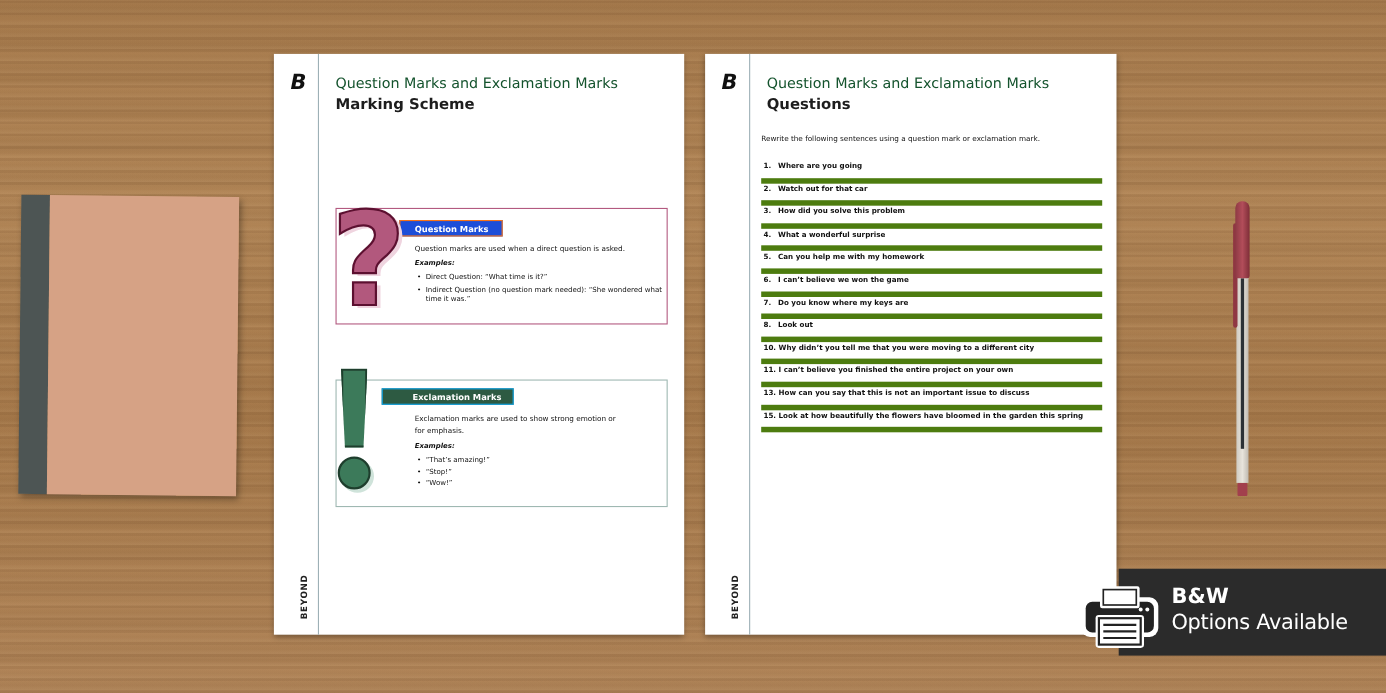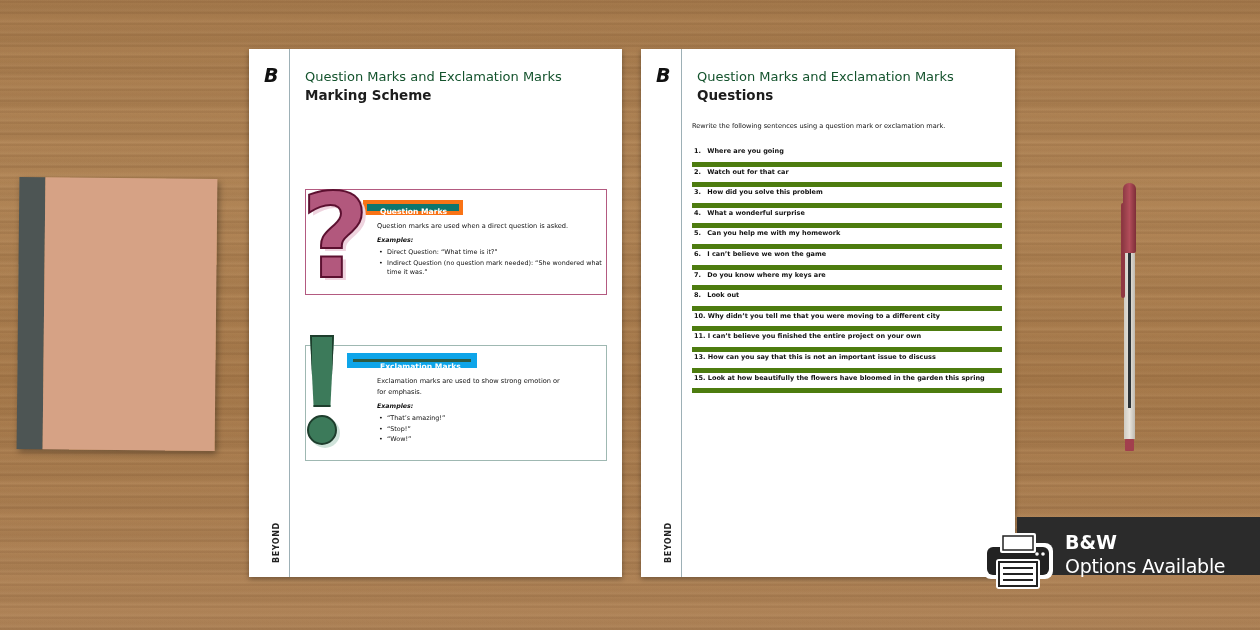--- a/index.html
+++ b/index.html
@@ -34,22 +34,22 @@
   .page .logo { position: absolute; left: 15px; top: 15px; font-family: "DejaVu Sans", sans-serif; font-weight: bold; font-style: italic; font-size: 19px; color: #111; }
   .page .beyond { position: absolute; left: 20px; bottom: 14px; transform-origin: left bottom; transform: rotate(-90deg) translate(0, 12px); font-family: "DejaVu Sans", sans-serif; font-weight: bold; font-size: 8px; letter-spacing: 0.6px; color: #222; white-space: nowrap; }
   .page .title1 { position: absolute; left: 56px; top: 20px; font-family: "DejaVu Sans", sans-serif; font-size: 13px; color: #14532d; white-space: nowrap; }
   .page .title2 { position: absolute; left: 56px; top: 38px; font-family: "DejaVu Sans", sans-serif; font-weight: bold; font-size: 13.5px; color: #1d1d1d; }
 
   
   .box { position: absolute; left: 56px; width: 302px; background: #fff; }
   .box.q { top: 140px; height: 106px; border: 1px solid #b35a80; }
   .box.e { top: 296px; height: 116px; border: 1px solid #9fb8b2; }
   .box .banner { position: absolute; left: 57px; top: 10px; height: 15px; padding: 0 12px 0 13px; font-family: "DejaVu Sans", sans-serif; font-weight: bold; font-size: 7.6px; line-height: 15px; color: #fff; white-space: nowrap; }
-  .box.q .banner { background: #0f766e; border: 4px solid #f97316; }
-  .box.e .banner { background: #2d5a42; border: 6px solid #0ea5e9; top: 7px; left: 41px; padding-left: 27px; padding-right: 10px; }
+  .box.q .banner { background: #1d4ed8; border: 1px solid #f97316; }
+  .box.e .banner { background: #2d5a42; border: 1px solid #0ea5e9; top: 7px; left: 41px; padding-left: 27px; padding-right: 10px; }
   .box .desc { position: absolute; left: 71px; font-family: "DejaVu Sans", sans-serif; font-size: 6.6px; line-height: 10.5px; color: #111; width: 210px; }
   .box.q .desc { top: 31px; }
   .box.e .desc { top: 30px; width: 190px; }
   .box .ex-label { position: absolute; left: 71px; font-family: "DejaVu Sans", sans-serif; font-style: italic; font-weight: bold; font-size: 6.3px; color: #111; }
   .box.q .ex-label { top: 46px; }
   .box.e .ex-label { top: 56px; }
   .box ul { position: absolute; left: 71px; list-style: none; font-family: "DejaVu Sans", sans-serif; font-size: 6.4px; line-height: 9.5px; color: #111; width: 225px; }
   .box.q ul { top: 58px; }
   .box.e ul { top: 68px; }
   .box ul li { padding-left: 10px; position: relative; margin-bottom: 1px; }
@@ -60,21 +60,21 @@
   .bigex .bar { position: absolute; left: 3px; top: 0; width: 24px; height: 72px; background: #3c7a5a; border: 2px solid #1e3e2d; clip-path: polygon(0 0, 100% 0, 85% 100%, 15% 100%); box-shadow: 3px 3px 0 #cfe3da; }
   .bigex .dot { position: absolute; left: 0; top: 80px; width: 30px; height: 30px; border-radius: 50%; background: #3c7a5a; border: 2px solid #1e3e2d; box-shadow: 3px 3px 0 #cfe3da; }
 
   
   .instr { position: absolute; left: 51px; top: 73px; font-family: "DejaVu Sans", sans-serif; font-size: 6.6px; color: #111; white-space: nowrap; }
   .qlist { position: absolute; left: 51px; top: 97px; width: 310px; list-style: none; }
   .qlist li { height: 20.6px; border-bottom: 5px solid #4d7c0f; font-family: "DejaVu Sans", sans-serif; font-weight: bold; font-size: 6.5px; line-height: 11px; color: #111; white-space: nowrap; padding-left: 2px; }
   .qlist li .num { display: inline-block; min-width: 11px; }
 
   
-  .bw { position: absolute; left: 1017px; top: 517px; width: 243px; height: 58px; background: #2b2b2b; }
+  .bw { position: absolute; left: 1017px; top: 517px; width: 243px; height: 79px; background: #2b2b2b; }
   .bw .printer-wrap { position: absolute; left: -35px; top: 14px; width: 72px; height: 60px; }
   .bw .t1 { position: absolute; left: 48px; top: 14px; font-family: "DejaVu Sans", sans-serif; font-weight: bold; font-size: 19px; color: #fff; }
   .bw .t2 { position: absolute; left: 48px; top: 38px; font-family: "DejaVu Sans", sans-serif; font-size: 19px; color: #fff; white-space: nowrap; letter-spacing: -0.3px; }
 </style>
 </head>
 <body>
 
 <div class="notebook">
   <div class="spine"></div>
   <div class="cover"></div>

